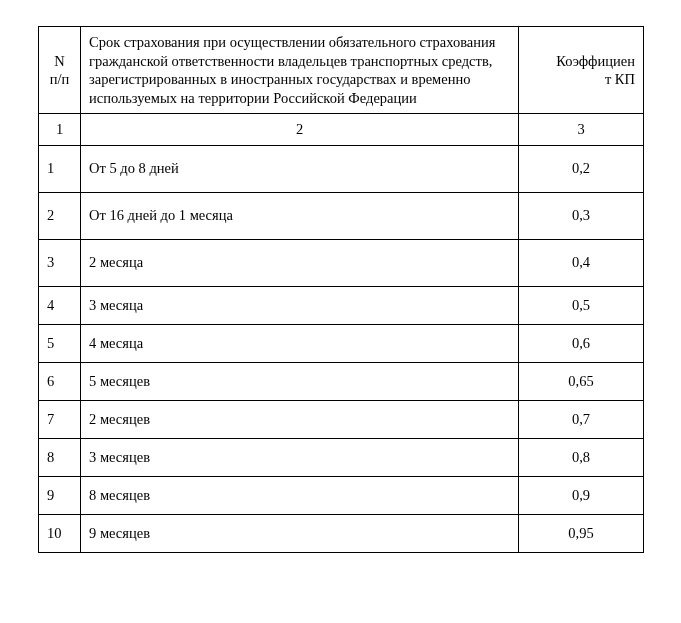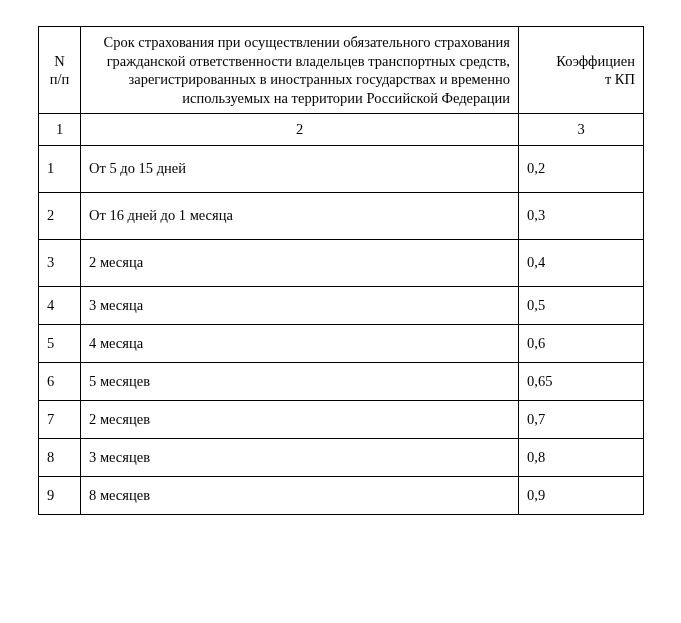--- a/index.html
+++ b/index.html
@@ -36,21 +36,21 @@
   col.c-num  { width: 42px; }
   col.c-desc { width: 438px; }
   col.c-coef { width: 125px; }
 
   .hdr-num {
     text-align: center;
     vertical-align: middle !important;
     padding: 6px 2px;
   }
   .hdr-desc {
-    text-align: right;
+    text-align: left;
     vertical-align: middle !important;
     padding: 10px 14px;
   }
   .hdr-coef {
     text-align: right;
     vertical-align: middle !important;
     padding: 6px 6px;
   }
   .numrow td {
     text-align: center;
@@ -61,20 +61,21 @@
     text-align: left;
     padding-left: 8px;
     font-size: 14.5px;
   }
   .cell-desc {
     text-align: left;
     padding-left: 10px;
     font-size: 14.5px;
   }
   .cell-coef {
+    text-align: center;
     font-size: 14.5px;
     font-family: Liberation Serif, serif;
   }
   .row-tall td { height: 34px; }
   .row-normal td { height: 25px; }
 </style>
 </head>
 <body>
 
 <div class="page">
@@ -96,21 +97,21 @@
           <div>т КП</div>
         </td>
       </tr>
       <tr class="numrow">
         <td>1</td>
         <td>2</td>
         <td>3</td>
       </tr>
       <tr class="row-tall">
         <td class="cell-idx">1</td>
-        <td class="cell-desc">От 5 до 15 дней</td>
+        <td class="cell-desc">От 5 до 8 дней</td>
         <td class="cell-coef">0,2</td>
       </tr>
       <tr class="row-tall">
         <td class="cell-idx">2</td>
         <td class="cell-desc">От 16 дней до 1 месяца</td>
         <td class="cell-coef">0,3</td>
       </tr>
       <tr class="row-tall">
         <td class="cell-idx">3</td>
         <td class="cell-desc">2 месяца</td>
@@ -139,15 +140,20 @@
       <tr class="row-normal">
         <td class="cell-idx">8</td>
         <td class="cell-desc">3 месяцев</td>
         <td class="cell-coef">0,8</td>
       </tr>
       <tr class="row-normal">
         <td class="cell-idx">9</td>
         <td class="cell-desc">8 месяцев</td>
         <td class="cell-coef">0,9</td>
       </tr>
+      <tr class="row-normal">
+        <td class="cell-idx">10</td>
+        <td class="cell-desc">9 месяцев</td>
+        <td class="cell-coef">0,95</td>
+      </tr>
     </tbody>
   </table>
 </div>
 
 </body></html>

